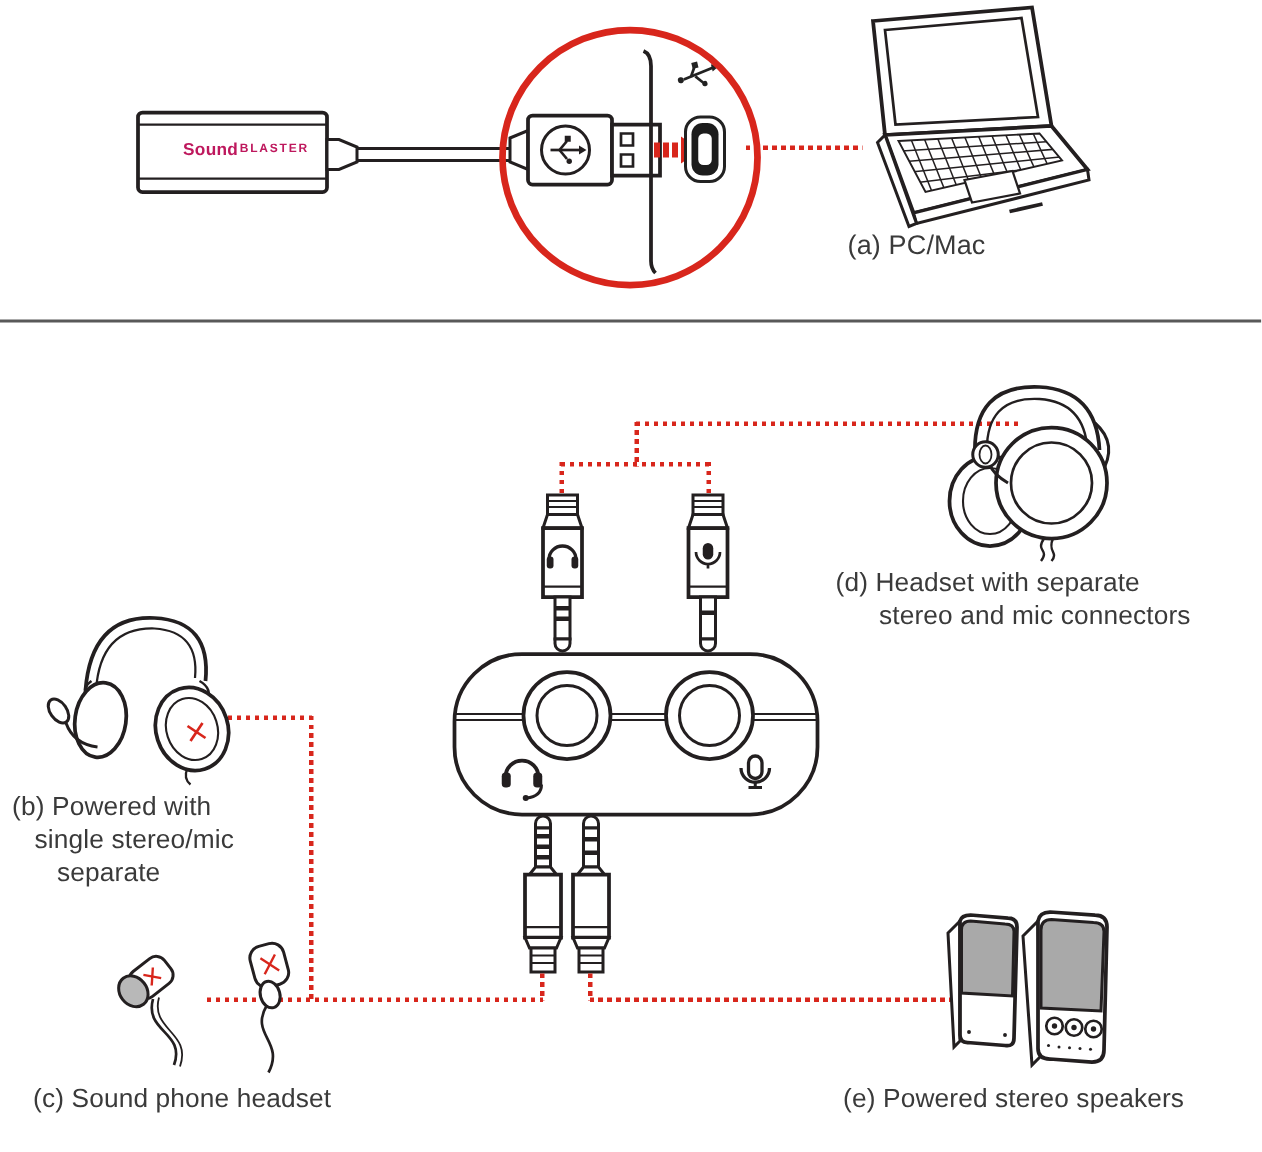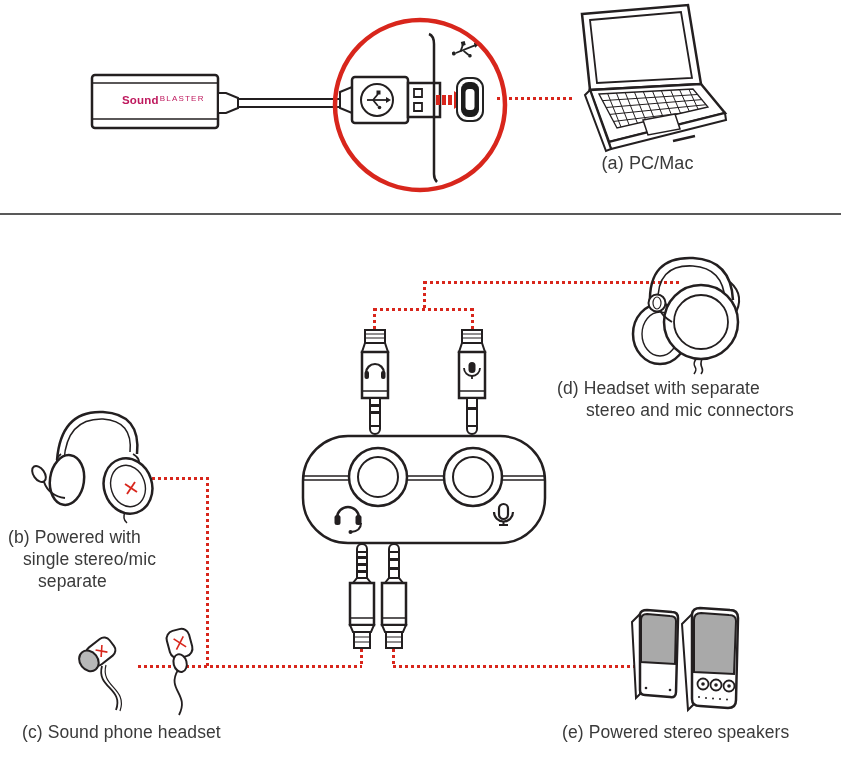--- a/index.html
+++ b/index.html
@@ -5,30 +5,30 @@
   html,body{margin:0;padding:0;background:#fff;}
   .canvas{
     position:relative;width:841px;height:768px;background:#fff;overflow:hidden;
     font-family:"Liberation Sans",sans-serif;color:#3a3a3a;
   }
   .abs{position:absolute;}
   .label{
     position:absolute;font-size:17.5px;line-height:20px;color:#3a3a3a;
     white-space:nowrap;letter-spacing:0.1px;
   }
-  .label-a{font-size:18px;width:165px;text-align:center;}
+  .label-a{font-size:18px;width:165px;text-align:left;}
   .dh{position:absolute;height:3px;background:repeating-linear-gradient(90deg,#d8261c 0 3px,transparent 3px 6px);}
   .dv{position:absolute;width:3px;background:repeating-linear-gradient(180deg,#d8261c 0 3px,transparent 3px 6px);}
   .divider{position:absolute;left:0;top:213px;width:841px;height:2px;background:#595959;}
   .logo{
     position:absolute;left:122px;top:94px;height:14px;display:flex;align-items:flex-start;
     color:#be185d;white-space:nowrap;
   }
   .logo .b{font-weight:bold;font-size:11.5px;letter-spacing:0.2px;}
-  .logo .r{font-weight:400;font-size:8px;letter-spacing:1.2px;margin-left:1px;}
+  .logo .r{font-weight:700;font-size:8px;letter-spacing:1.2px;margin-left:1px;}
   svg{display:block;overflow:visible;}
   svg *{vector-effect:non-scaling-stroke;}
 </style>
 </head>
 <body>
 
 <div class="canvas">
 
   <svg class="abs" style="left:86px;top:70px;" width="256" height="64" viewBox="0 0 256 64">
     <g fill="#fff" stroke="#231f20">

